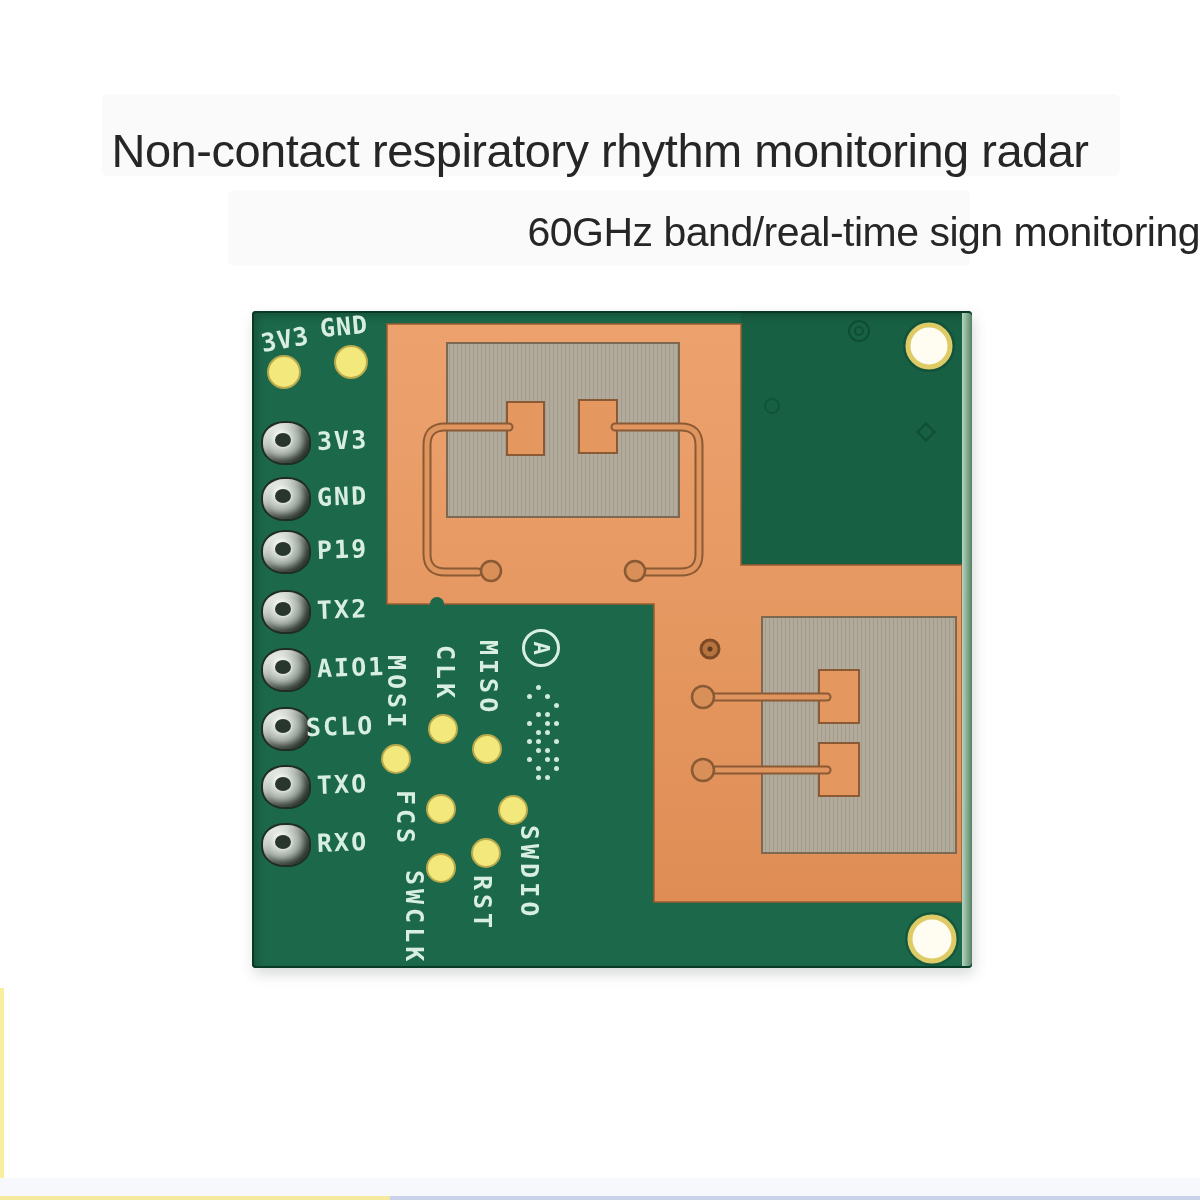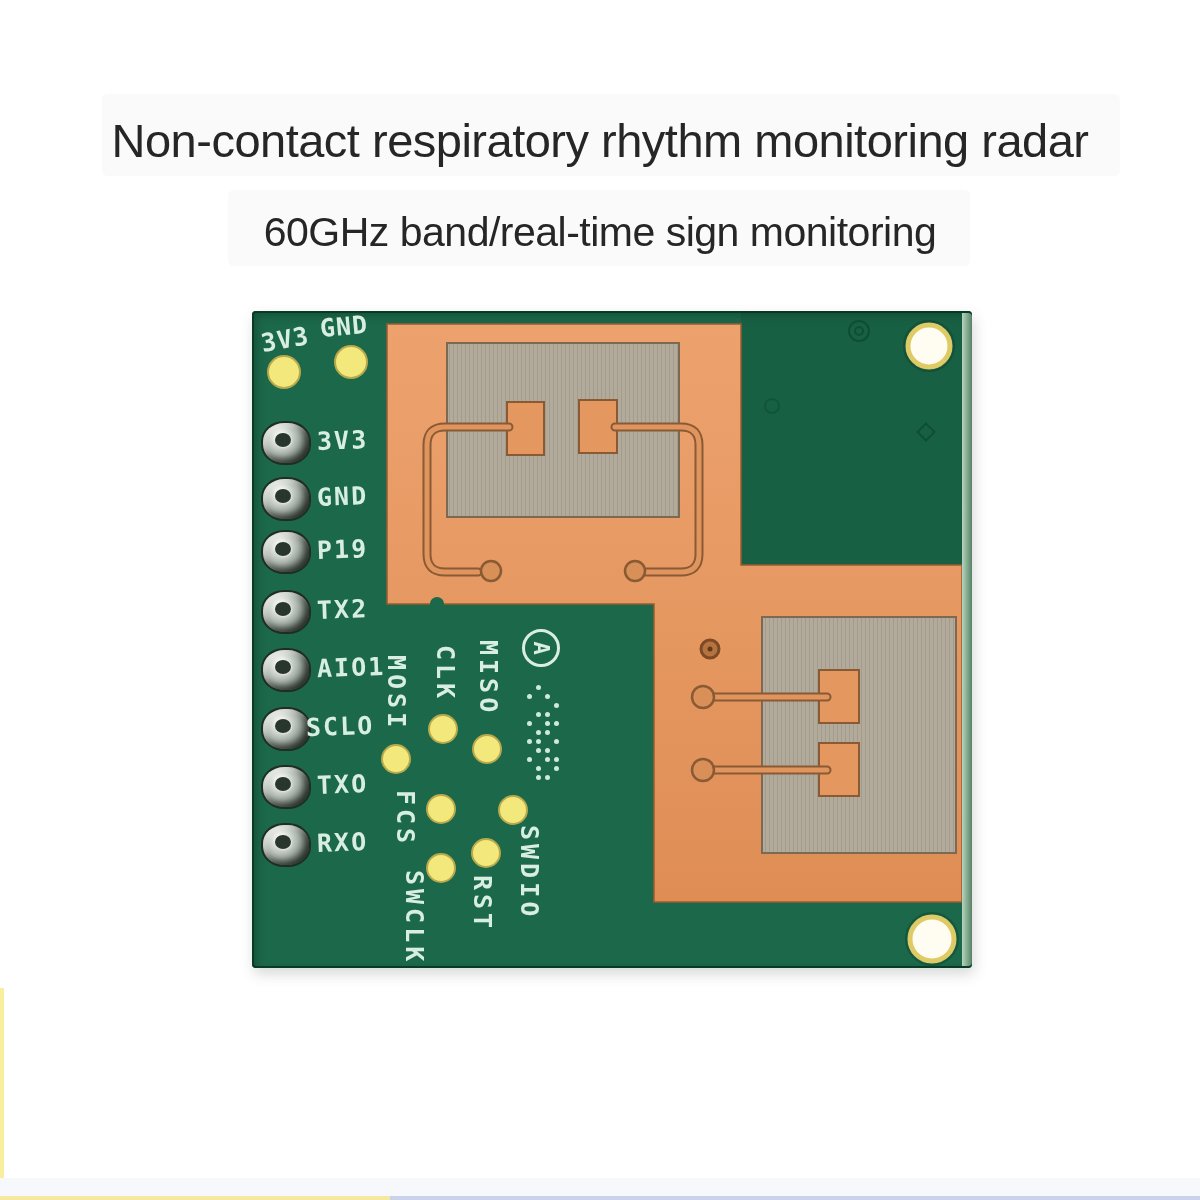--- a/index.html
+++ b/index.html
@@ -13,23 +13,23 @@
   }
   html,body{margin:0;padding:0;}
   body{width:1200px;height:1200px;background:#ffffff;overflow:hidden;
        font-family:"Liberation Sans", sans-serif;}
   .stage{position:relative;width:1200px;height:1200px;background:#ffffff;}
 
   .heading-band{position:absolute;background:#fafafa;border-radius:6px;}
   .band1{left:102px;top:94px;width:1018px;height:82px;}
   .band2{left:228px;top:190px;width:742px;height:76px;}
 
-  .title{position:absolute;left:0;top:110px;width:1200px;text-align:center;
+  .title{position:absolute;left:0;top:120px;width:1200px;text-align:center;
          font-size:47px;line-height:62px;color:#262626;letter-spacing:-0.5px;}
-  .subtitle{position:absolute;left:0;top:204px;width:1200px;text-align:center;
+  .subtitle{position:absolute;left:0;top:204px;width:1200px;text-align:right;
          font-size:41px;line-height:56px;color:#262626;letter-spacing:-0.5px;}
 
   
   .board{position:absolute;left:252px;top:311px;width:720px;height:657px;
          background:var(--green,#1b684a);border-radius:4px;
          box-shadow:2px 6px 14px rgba(50,70,55,.20), inset 0 0 0 2px rgba(8,55,36,.9),
                     inset 4px 4px 10px rgba(0,0,0,.25);}
   .quad-shade{position:absolute;left:489px;top:0;width:221px;height:254px;
          background:rgba(0,34,22,.10);}
   .board-svg{position:absolute;left:0;top:0;}

